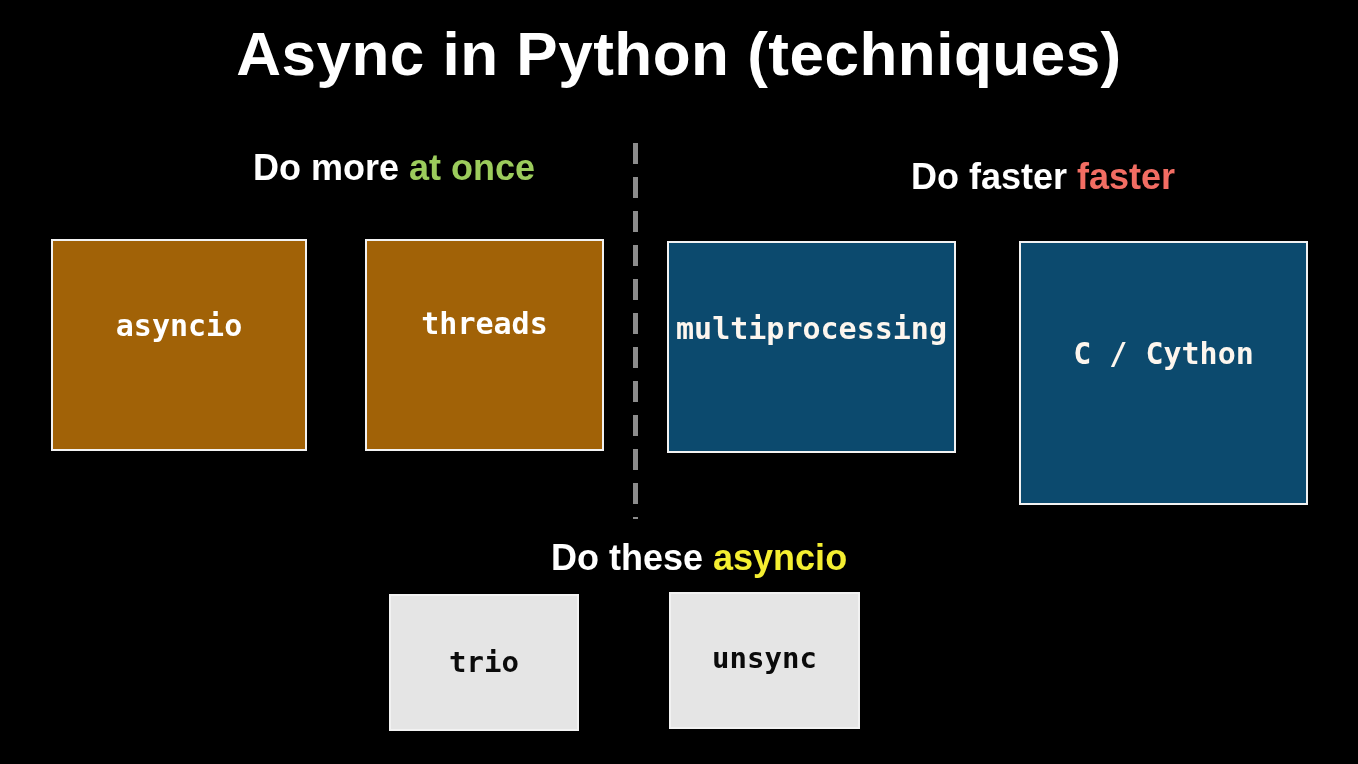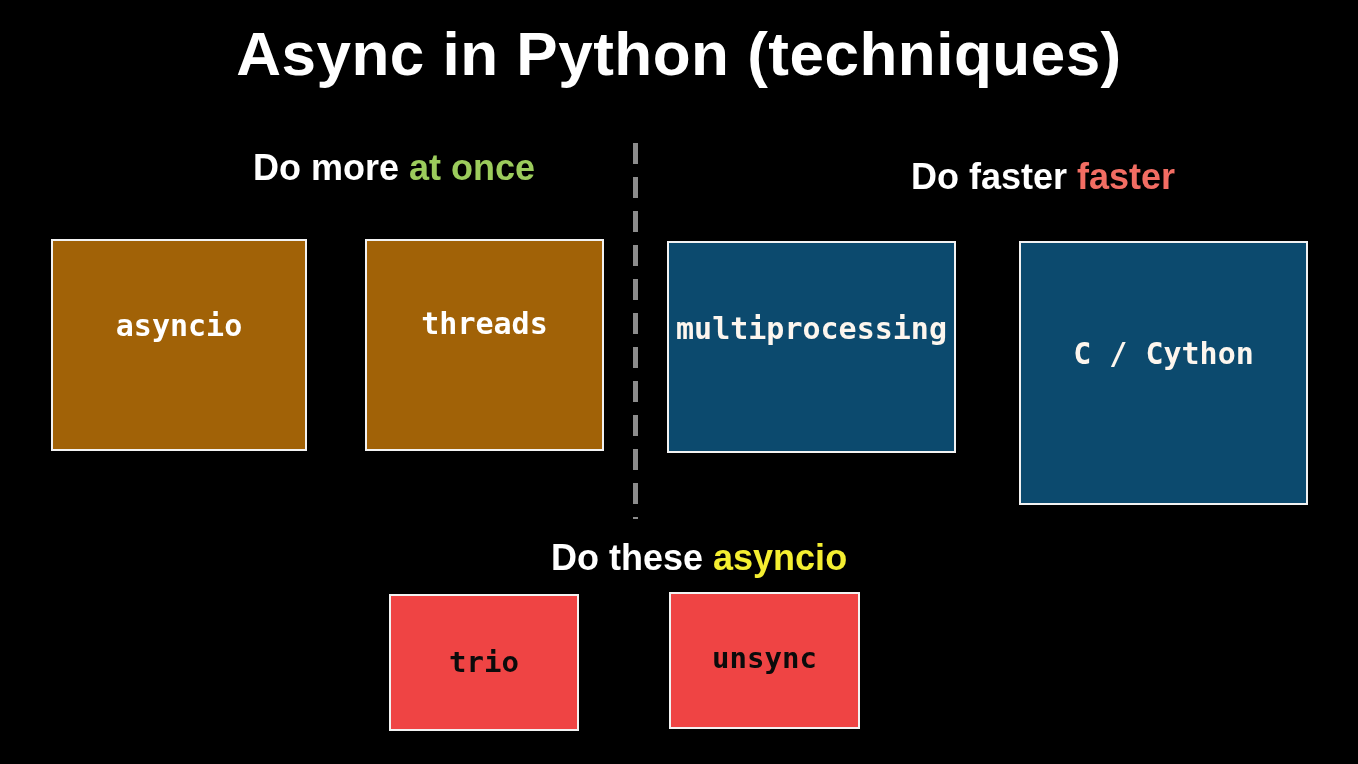--- a/index.html
+++ b/index.html
@@ -84,21 +84,21 @@
 
   
   .box.green { background: #a16207; }
   .box.green .box-label { color: #ffffff; }
 
   
   .box.red { background: #0c4a6e; }
   .box.red .box-label { color: #fdf6ee; }
 
   
-  .box.yellow { background: #ef4444; }
+  .box.yellow { background: #e5e5e5; }
   .box.yellow .box-label { color: #0b0b0b; }
 
   
   #box-asyncio {
     left: 51px;  top: 239px;  width: 256px; height: 212px;
   }
   #box-asyncio .box-label  { font-size: 30px; transform: translateY(-20px); }
 
   #box-threads {
     left: 365px; top: 239px;  width: 239px; height: 212px;

